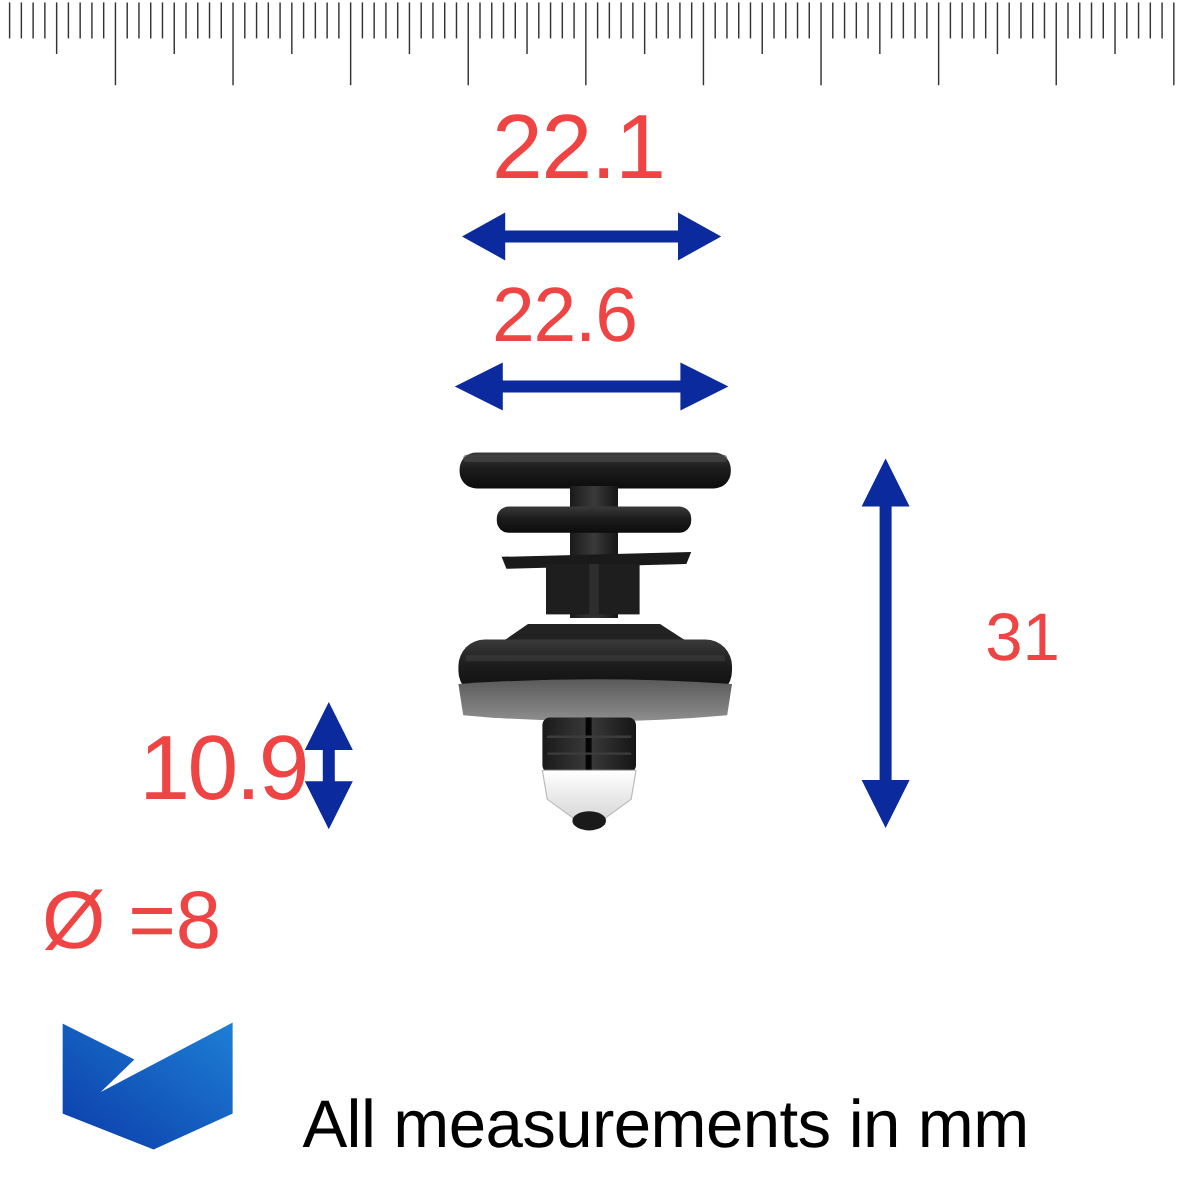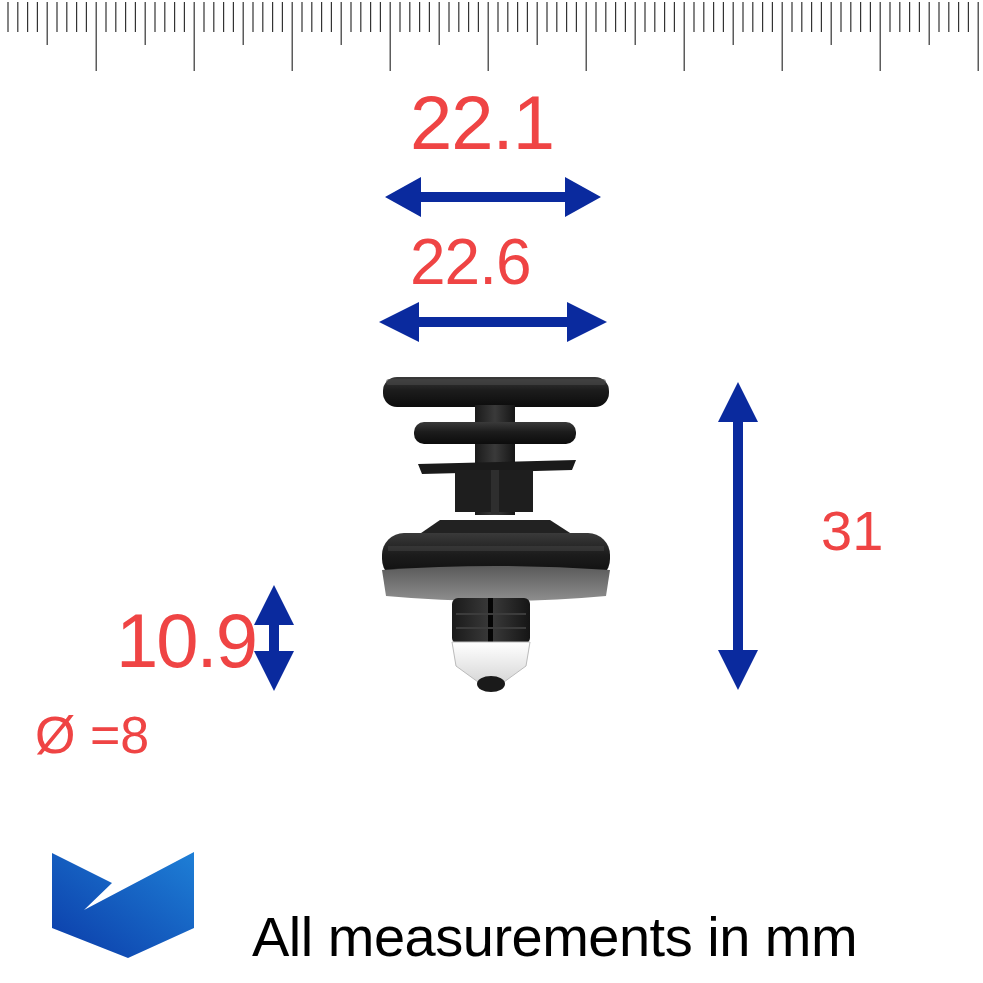--- a/index.html
+++ b/index.html
@@ -6,21 +6,21 @@
   body { width: 983px; height: 983px; position: relative; overflow: hidden;
          font-family: "Liberation Sans", sans-serif; color: #000; }
   .abs { position: absolute; }
   .ruler { left: 0; top: 0; width: 983px; height: 75px; }
   .dim-label { position: absolute; font-family: "Liberation Sans", sans-serif;
                color: #ef4444; line-height: 1; white-space: nowrap; }
   .lbl-221 { left: 410px; top: 85px; font-size: 76px; letter-spacing: -1px; }
   .lbl-226 { left: 410px; top: 230px; font-size: 64px; letter-spacing: -1px; }
   .lbl-31  { left: 793px; top: 503px; font-size: 56px; margin-left: 28px; }
   .lbl-109 { left: 76px; top: 603px; font-size: 76px; letter-spacing: -2px; margin-left: 40px; }
-  .lbl-dia { left: 35px; top: 709px; font-size: 52px; }
+  .lbl-dia { left: 35px; top: 733px; font-size: 68px; }
   .footer-text { left: 252px; top: 904px; font-size: 56px; letter-spacing: -0.5px; }
   svg { display: block; }
 </style>
 </head>
 <body>
 
 <div class="abs ruler">
   <svg id="ruler-svg" width="983" height="75">
       <line x1="8.0" x2="8.0" y1="2" y2="32" stroke="#333" stroke-width="1.2"></line>
       <line x1="17.8" x2="17.8" y1="2" y2="32" stroke="#333" stroke-width="1.2"></line>

